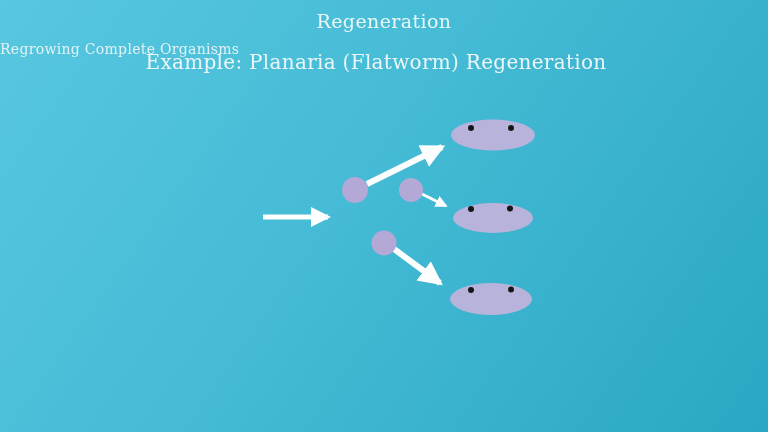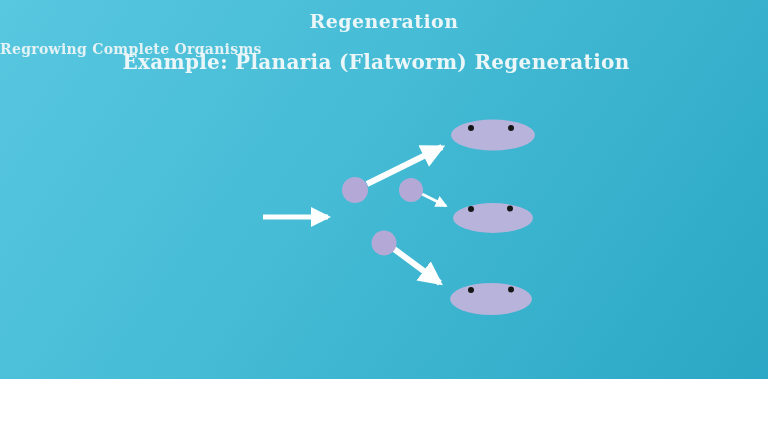--- a/index.html
+++ b/index.html
@@ -7,23 +7,22 @@
     padding: 0;
     width: 768px;
     height: 432px;
     overflow: hidden;
     font-family: "DejaVu Serif", serif;
   }
   .slide {
     position: absolute;
     inset: 0;
     width: 768px;
-    height: 379px;
+    height: 432px;
     background: linear-gradient(125deg, #58C7E0 0%, #45BBD5 45%, #2AA7C4 100%);
-    font-weight: bold;
   }
   .title {
     position: absolute;
     top: 10px;
     left: 0;
     width: 768px;
     text-align: center;
     font-size: 19px;
     color: #EAF6F8;
     letter-spacing: 0.4px;

